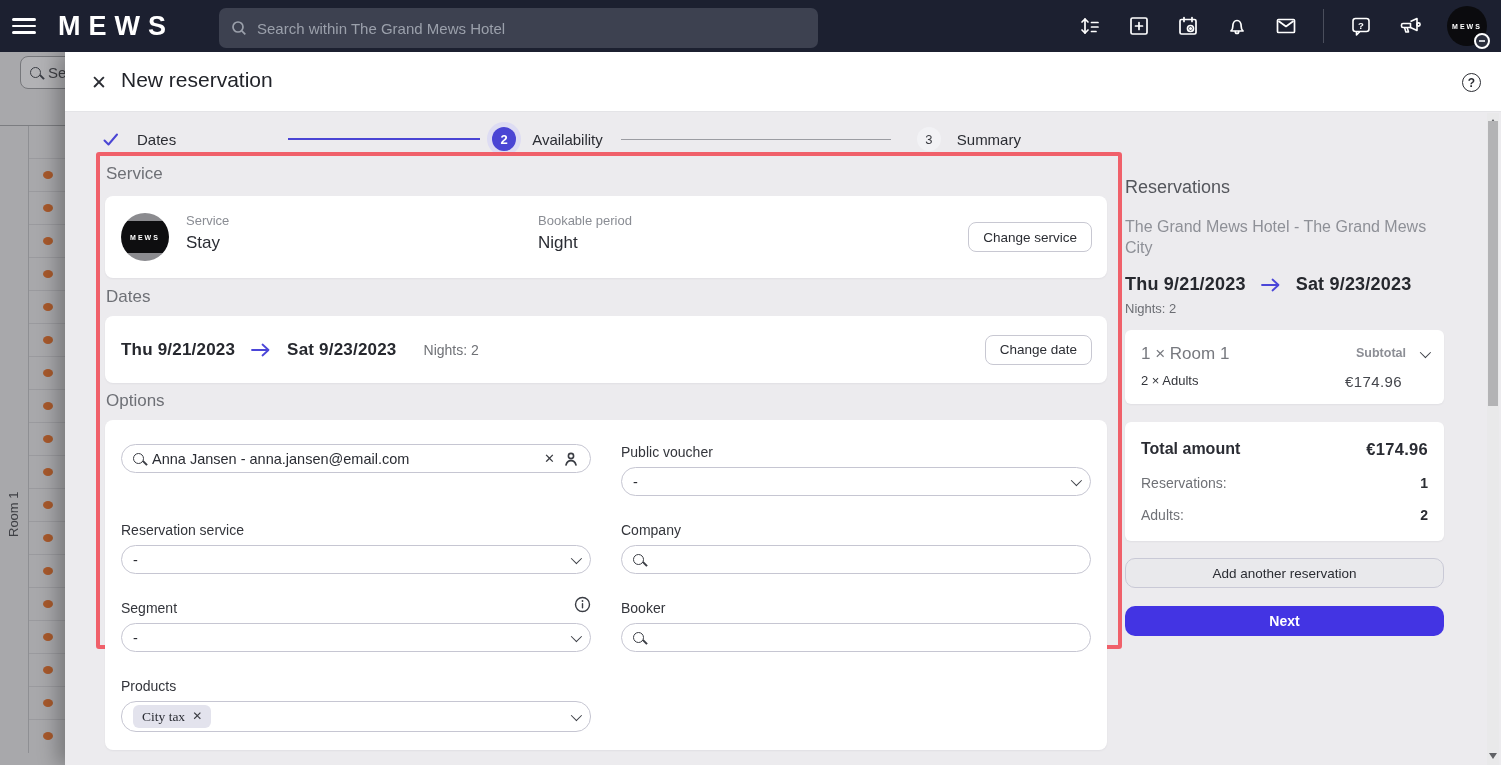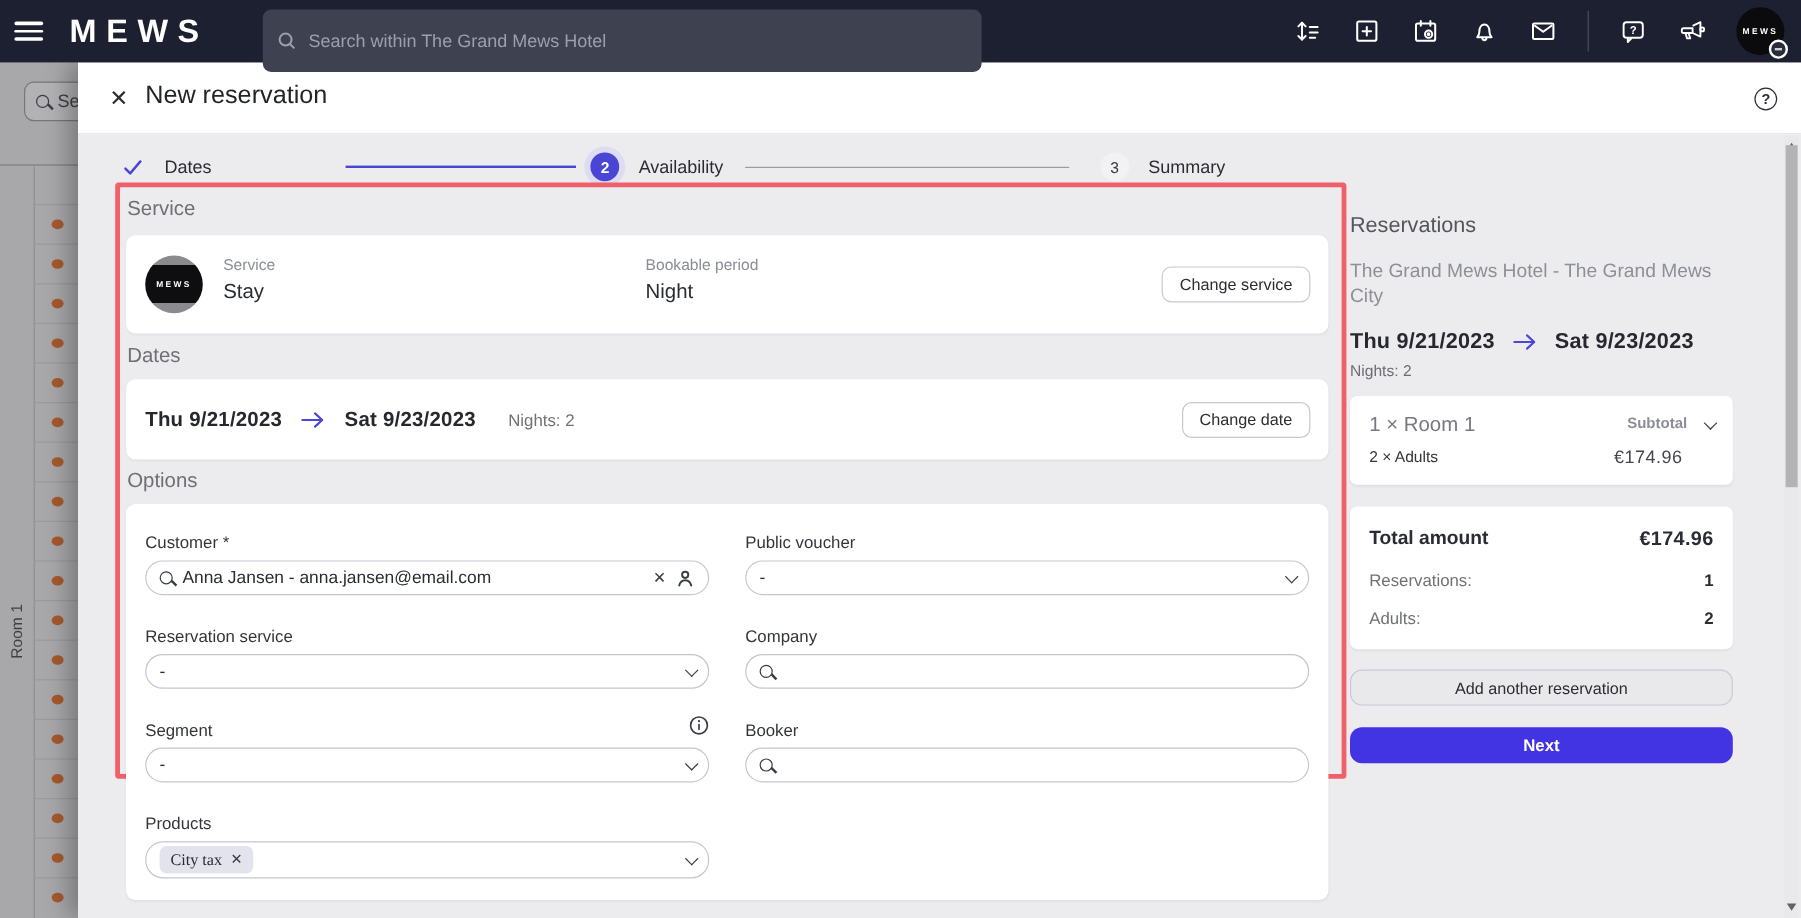--- a/index.html
+++ b/index.html
@@ -5,32 +5,32 @@
   * { margin:0; padding:0; box-sizing:border-box; }
   html,body { width:1501px; height:765px; overflow:hidden; }
   body { font-family:"Liberation Sans", sans-serif; }
   .screen { position:relative; width:1501px; height:765px; background:#a8a8ab; overflow:hidden; }
 
   
   .topnav { position:absolute; top:0; left:0; width:100%; height:52px; background:#1c2030; z-index:30; }
   .hamburger { position:absolute; left:12px; top:15px; width:24px; height:22px; display:flex; flex-direction:column; justify-content:space-between; padding:3px 0; cursor:pointer; }
   .hamburger span { display:block; height:2.6px; background:#fff; border-radius:2px; }
   .brand { position:absolute; left:58px; top:11px; color:#fff; font-size:27px; font-weight:bold; letter-spacing:8px; }
-  .nav-search { position:absolute; left:219px; top:8px; width:599px; height:52px; background:#3d4150; border-radius:7px; display:flex; align-items:center; padding:16px 12px; gap:10px; }
+  .nav-search { position:absolute; left:219px; top:8px; width:599px; height:40px; background:#3d4150; border-radius:7px; display:flex; align-items:center; padding:16px 12px; gap:10px; }
   .nav-search .ph { color:#9ba0ab; font-size:15px; }
   .nav-icons { position:absolute; right:14px; top:0; height:52px; display:flex; align-items:center; gap:25px; }
   .nav-ic { width:24px; height:24px; display:flex; align-items:center; justify-content:center; cursor:pointer; }
   .nav-div { width:1px; height:34px; background:#4a4e5c; }
   .avatar { position:relative; width:40px; height:40px; border-radius:50%; background:#0b0b0e; display:flex; align-items:center; justify-content:center; cursor:pointer; }
   .avatar .av-txt { color:#fff; font-size:7px; font-weight:bold; letter-spacing:2px; }
   .av-badge { position:absolute; right:-3px; bottom:-3px; width:16px; height:16px; border-radius:50%; background:#2a2e3c; border:2px solid #fff; display:flex; align-items:center; justify-content:center; }
   .av-badge i { display:block; width:6px; height:1.6px; background:#cfd2d8; }
 
   
-  .underlay { position:absolute; top:52px; left:0; width:65px; height:713px; background:#a8a8ab; }
+  .underlay { position:absolute; top:40px; left:0; width:65px; height:713px; background:#a8a8ab; }
   .u-search { position:absolute; left:20px; top:16px; width:70px; height:33px; border:1.5px solid #76777b; border-radius:8px; background:#b2b2b5; display:flex; align-items:center; gap:7px; padding:0 9px; color:#3f4045; font-size:15px; }
   .u-div { position:absolute; left:0; top:85px; width:100%; height:1px; background:#7c7d81; }
   .u-vline { position:absolute; left:28px; top:86px; bottom:0; width:1px; background:#8e8f93; }
   .tl-rows { position:absolute; left:29px; top:118px; width:36px; }
   .tl-row { height:33px; border-top:1px solid #9a9a9e; display:flex; align-items:center; }
   .tl-dot { display:block; width:10px; height:8px; border-radius:50%; background:#a7592c; margin-left:14px; }
   .room-label { position:absolute; left:6px; top:497px; transform:rotate(-90deg); transform-origin:top left; font-size:13px; color:#3f4045; white-space:nowrap; }
 
   
   .modal { position:absolute; left:65px; top:52px; width:1436px; height:713px; background:#ecebee; box-shadow:-8px 0 18px rgba(0,0,0,.28); z-index:10; }
@@ -328,21 +328,20 @@
             </div>
             <button class="btn-outline card-btn">Change date</button>
           </div>
 
           <div class="sec-h" style="position:absolute;left:6px;top:235px;">Options</div>
 
           <div class="card opt-card">
             <div class="opt-grid">
 
               <div class="field">
-                <div class="f-label">Customer *</div>
                 <div class="f-control">
                   <span class="mag"></span>
                   <span class="f-text">Anna Jansen - anna.jansen@email.com</span>
                   <span class="x-clear">✕</span>
                   <svg width="16" height="16" viewBox="0 0 16 16" fill="none" stroke="#3a3d44" stroke-width="1.6" stroke-linecap="round">
                       <circle cx="8" cy="5" r="2.6"></circle>
                       <path d="M3 14c.7-2.9 2.6-4.4 5-4.4s4.3 1.5 5 4.4"></path>
                     </svg>
                 </div>
               </div>

